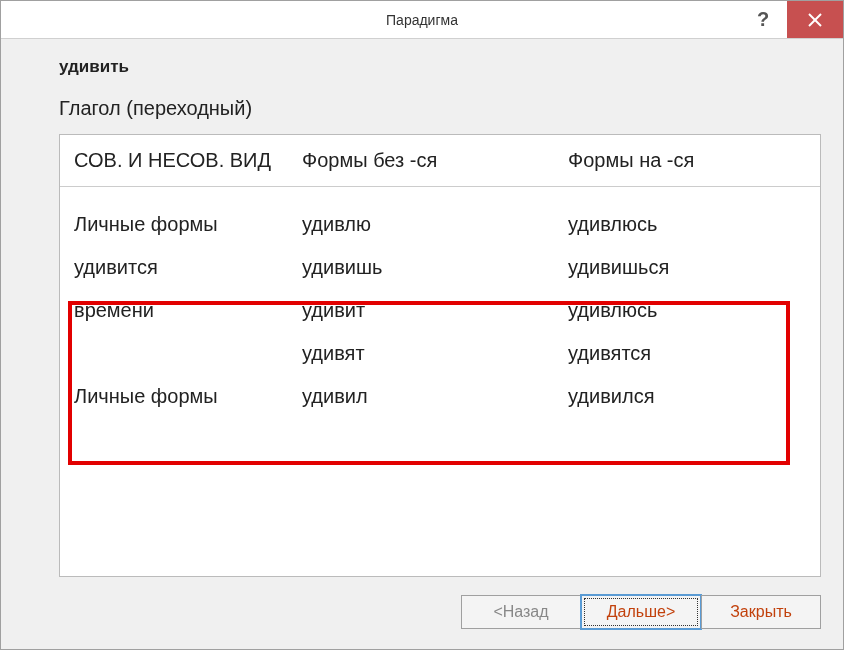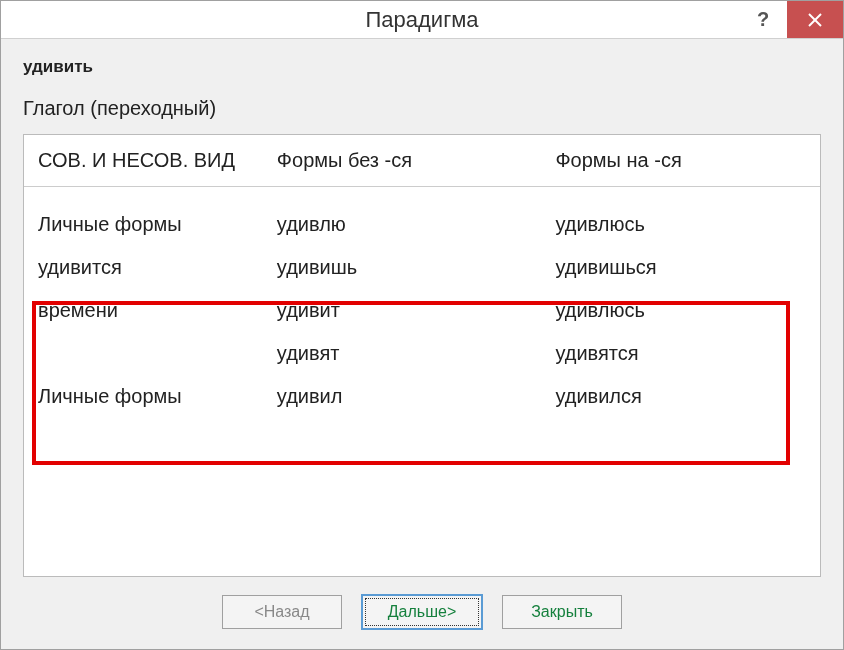--- a/index.html
+++ b/index.html
@@ -24,21 +24,21 @@
       background: #fff;
       display: flex;
       align-items: center;
       position: relative;
       border-bottom: 1px solid #d0d0d0;
     }
     .titlebar-title {
       position: absolute;
       left: 50%;
       transform: translateX(-50%);
-      font-size: 22px;
+      font-size: 14px;
       color: #333;
     }
     .titlebar-controls {
       position: absolute;
       right: 0;
       top: 0;
       display: flex;
       height: 100%;
     }
     .help-btn {
@@ -60,20 +60,21 @@
       align-items: center;
       justify-content: center;
       cursor: pointer;
     }
     .close-btn svg { width: 14px; height: 14px; }
     .content {
       flex: 1;
       padding: 18px 22px 14px 22px;
       display: flex;
       flex-direction: column;
+      margin-left: 36px;
     }
     .word-title {
       font-weight: bold;
       font-size: 17px;
       color: #222;
       margin-bottom: 20px;
     }
     .word-type {
       font-size: 20px;
       color: #222;
@@ -121,31 +122,30 @@
       position: absolute;
       border: 4px solid #e20000;
       pointer-events: none;
       left: 8px;
       right: 30px;
       top: 166px;
       height: 164px;
     }
     .button-row {
       display: flex;
-      justify-content: center;
-      gap: 20px;
+      justify-content: flex-end;
       padding: 18px 0 6px 0;
     }
     .btn {
       min-width: 120px;
       height: 34px;
       border: 1px solid #a0a0a0;
       background: #f4f4f4;
       font-size: 16px;
-      color: #15803d;
+      color: #c2410c;
       cursor: pointer;
       padding: 0 14px;
     }
     .btn.disabled { color: #888; }
     .btn.focus {
       outline: 1px dotted #333;
       outline-offset: -4px;
       border: 1px solid #5a9bd4;
       box-shadow: 0 0 0 1px #5a9bd4;
     }

